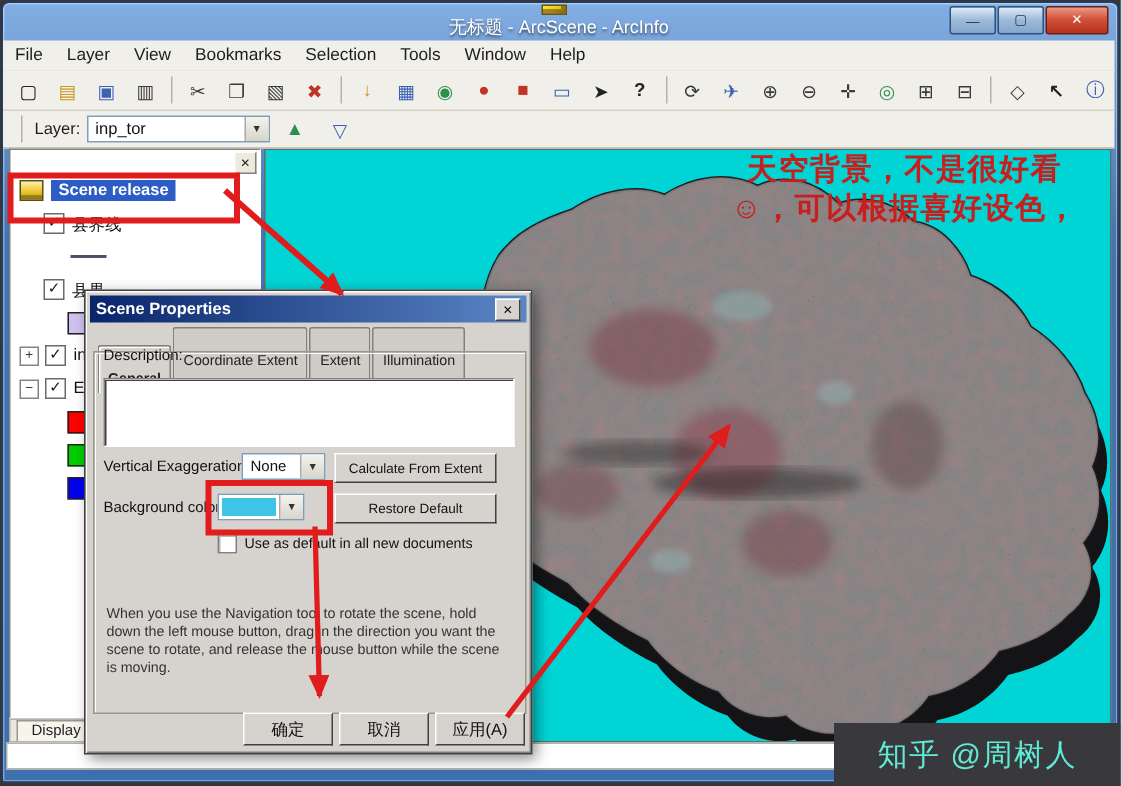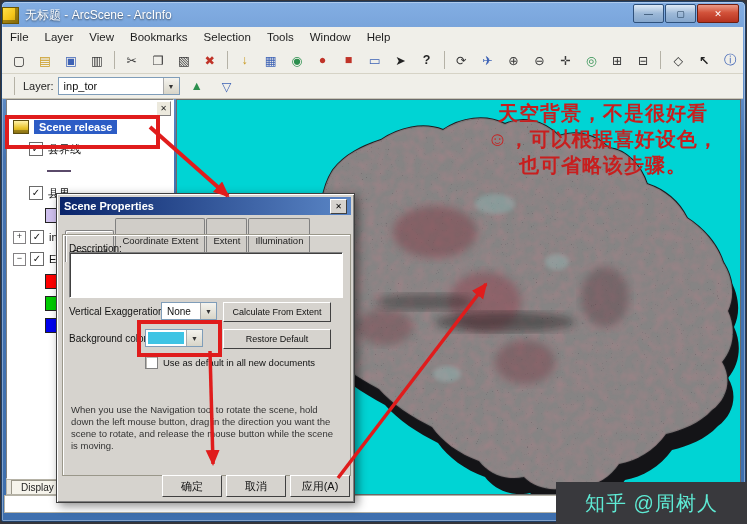--- a/index.html
+++ b/index.html
@@ -11,21 +11,21 @@
   }
   .abs{position:absolute;}
 
   
   #frame{left:1px;top:1px;width:743px;height:519px;
     background:linear-gradient(#83aee3,#4674b2 30%,#3e6fae);
     border:1px solid #203f66;border-radius:5px 5px 2px 2px;
     box-shadow:inset 0 0 0 1px rgba(255,255,255,.35);}
   #titlebar{left:2px;top:3px;width:741px;height:24px;display:flex;align-items:center;
     padding-left:0;box-sizing:border-box;color:#fff;font-size:12px;
-    text-shadow:0 1px 2px rgba(0,0,0,.6);z-index:2;}
+    text-shadow:0 1px 2px rgba(0,0,0,.6);z-index:2;flex-direction:column;}
   .app-ic{width:15px;height:15px;margin-right:6px;border:1px solid #6b5500;
     background:linear-gradient(135deg,#ffe14a 0%,#f5c518 55%,#caa10e 100%);
     box-shadow:inset -3px -3px 0 rgba(0,0,0,.35);}
   #wincontrols{position:absolute;right:8px;top:4px;display:flex;gap:1px;z-index:3;}
   .wbtn{width:29px;height:17px;display:flex;align-items:center;justify-content:center;
     font-size:9px;color:#16324f;border:1px solid #2f517c;border-radius:2px;
     background:linear-gradient(#dfeaf6,#9db9d8 50%,#85a6cc);}
   .wbtn.close{width:40px;color:#fff;border-color:#6e1d10;
     background:linear-gradient(#eb9a86,#d2523a 45%,#b5321f);}
 
@@ -297,37 +297,36 @@
         <ellipse cx="320" cy="210" rx="70" ry="10" fill="#1a1a1e" opacity="0.45" filter="url(#bl4)"></ellipse>
         <ellipse cx="240" cy="190" rx="50" ry="8" fill="#1a1a1e" opacity="0.4" filter="url(#bl4)"></ellipse>
       </g>
     </g>
   </svg>
 </div>
 
 <div class="abs" id="annotation" style="color: rgb(200, 30, 30);">
   <div>天空背景，不是很好看</div>
   <div>☺，可以根据喜好设色，</div>
-  <div>也可省略该步骤。</div>
 </div>
 
 <div class="abs" id="dialog">
   <div class="dlg-title">
     <span>Scene Properties</span>
     <span class="dlg-close">✕</span>
   </div>
   <div class="dtabs">
     <span class="dtab2 active">General</span>
     <span class="dtab2">Coordinate Extent</span>
     <span class="dtab2">Extent</span>
     <span class="dtab2">Illumination</span>
   </div>
   <div class="dpage"></div>
 
-  <span class="dlabel" style="left:12px;top:49px;">Description:</span>
+  <span class="dlabel" style="left:12px;top:38px;">Description:</span>
   <div class="dtextarea"></div>
 
   <span class="dlabel" style="left:12px;top:112px;">Vertical Exaggeration:</span>
   <span class="combo abs" style="left:104px;top:108px;width:56px;">
     <span class="val" style="font-size:10px;">None</span>
     <span class="drop">▼</span>
   </span>
   <span class="dbtn abs" style="left:166px;top:108px;width:106px;height:18px;">Calculate From Extent</span>
 
   <span class="dlabel" style="left:12px;top:139px;">Background color:</span>

